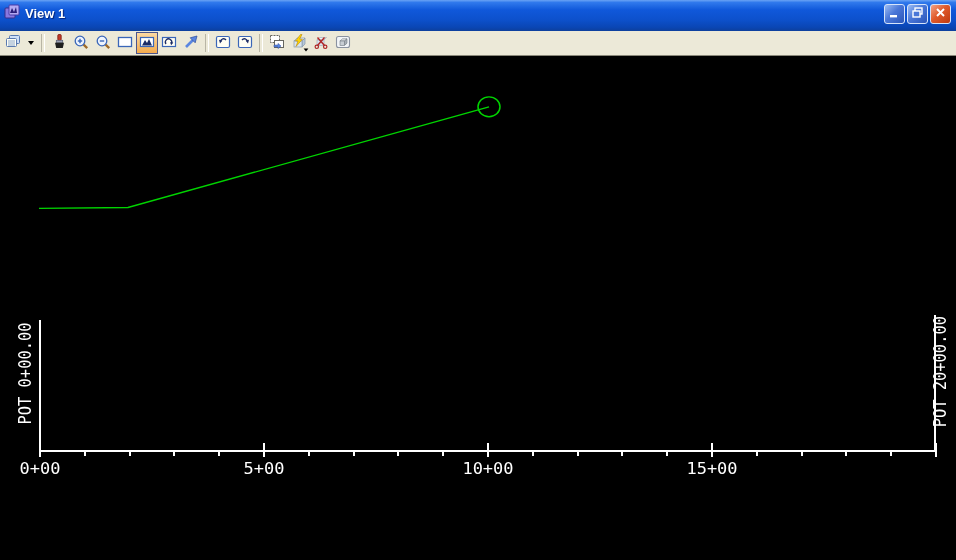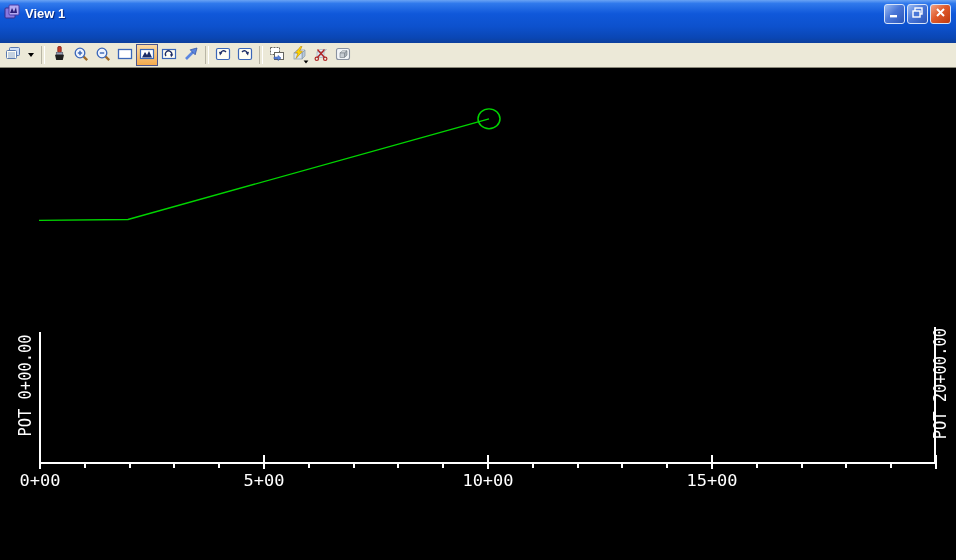--- a/index.html
+++ b/index.html
@@ -7,21 +7,21 @@
     width:956px; height:560px; overflow:hidden;
     background:#000;
     font-family:"Liberation Sans", sans-serif;
   }
   .window { width:956px; height:560px; display:flex; flex-direction:column; }
 
   
   .titlebar {
     height:27px; flex:0 0 27px;
     display:flex; align-items:center;
-    padding:0 5px 16px 4px;
+    padding:0 5px 4px 4px;
     background:linear-gradient(180deg,
       #6aa3f4 0%, #3079ec 8%, #1058da 32%,
       #0d51cd 62%, #0a46b4 88%, #0d3f9c 100%);
   }
   .title-text {
     color:#fff; font-weight:bold; font-size:13px;
     text-shadow:1px 1px 1px #00227a;
     margin-left:5px; flex:1 1 auto;
   }
   .winbtns { display:flex; gap:2px; }

